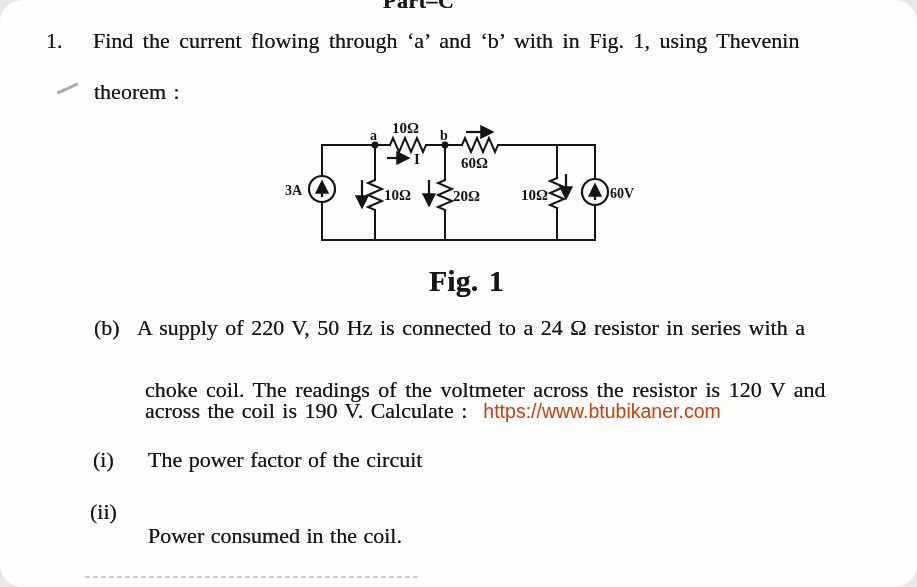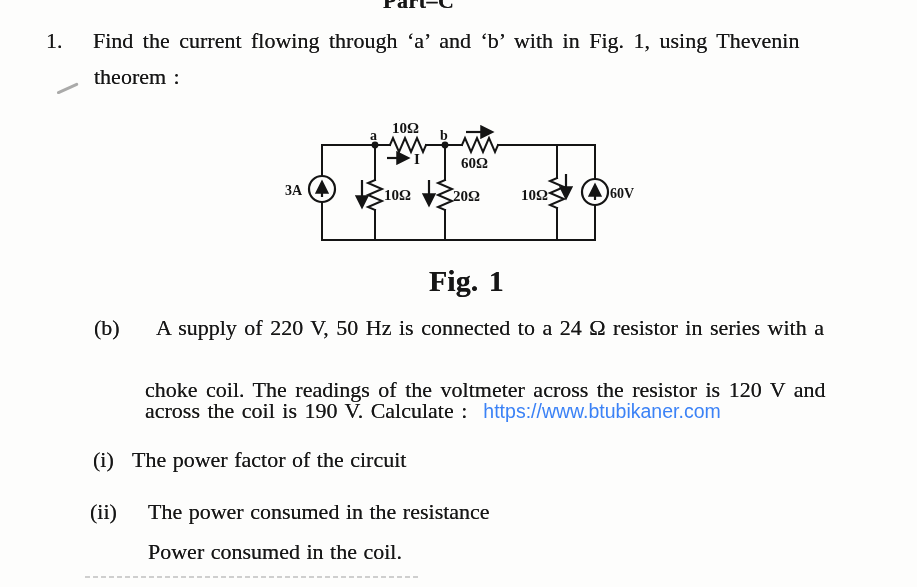--- a/index.html
+++ b/index.html
@@ -3,56 +3,57 @@
 <meta charset="utf-8">
 <style>
   html,body{margin:0;padding:0;background:#e8e8e8;}
   .page{
     position:relative;
     width:917px;height:587px;
     background:#fdfdfc;
     overflow:hidden;
     font-family:"Liberation Serif", serif;
     color:#161616;
+    border-radius:22px;
   }
   .t{
     position:absolute;
     white-space:nowrap;
     font-size:22px;
     line-height:24px;
     text-shadow:0 0 .6px rgba(10,10,10,.75);
   }
   .part-header{left:383px;top:-11px;font-weight:bold;letter-spacing:.5px;}
   .q-number{left:46px;top:29px;}
   .q-line1{left:93px;top:29px;word-spacing:4px;}
-  .q-line2{left:94px;top:65px;word-spacing:2px;font-family:Liberation Serif, serif;}
+  .q-line2{left:94px;top:80px;word-spacing:2px;font-family:Liberation Serif, serif;}
   .pencil-mark{
     position:absolute;left:56px;top:87px;width:23px;height:2.6px;
     background:#8e8e8e;transform:rotate(-24deg);border-radius:2px;opacity:.75;
   }
   .circuit{position:absolute;left:278px;top:112px;}
   .fig-caption{left:429px;top:269px;font-weight:bold;font-size:30px;word-spacing:3px;}
   .b-label{left:94px;top:316px;}
-  .b-line1{left:156px;top:316px;word-spacing:2px;text-align:center;}
+  .b-line1{left:137px;top:316px;word-spacing:2px;text-align:center;}
   .b-line2{left:145px;top:357px;word-spacing:3px;margin-top:21px;}
   .b-line3{left:145px;top:399px;word-spacing:2px;}
   .watermark{
     font-family:"Liberation Sans", sans-serif;
     font-size:19.5px;
     margin-left:16px;
     word-spacing:0;
     text-shadow:none;
-    color:#3b82f6;
+    color:#c2410c;
   }
   .i-label{left:93px;top:448px;}
-  .i-text{left:132px;top:448px;word-spacing:1px;}
+  .i-text{left:148px;top:448px;word-spacing:1px;}
   .ii-label{left:90px;top:500px;}
   .ii-text{left:148px;top:500px;word-spacing:1px;}
   .iii-label{left:86px;top:548px;margin-top:36px;}
-  .iii-text{left:148px;top:540px;word-spacing:1px;}
+  .iii-text{left:148px;top:524px;word-spacing:1px;}
   .scan-artifact{
     position:absolute;left:85px;top:576px;width:335px;height:1.8px;
     background:repeating-linear-gradient(90deg,#a9a9a9 0 5px,rgba(0,0,0,0) 5px 8px);
     opacity:.55;
   }
   .circuit text{
     font-family:"Liberation Serif", serif;
     font-weight:bold;
     fill:#141414;
   }
@@ -141,18 +142,17 @@
   <div class="t b-label">(b)</div>
   <div class="t b-line1">A supply of 220 V, 50 Hz is connected to a 24 Ω resistor in series with a</div>
   <div class="t b-line2">choke coil. The readings of the voltmeter across the resistor is 120 V and</div>
   <div class="t b-line3">
     <span>across the coil is 190 V. Calculate :</span><span class="watermark">https://www.btubikaner.com</span>
   </div>
 
   <div class="t i-label">(i)</div>
   <div class="t i-text">The power factor of the circuit</div>
   <div class="t ii-label">(ii)</div>
-  <div class="t ii-text">The power consumed in the resistance</div>
   <div class="t iii-label">(iii)</div>
   <div class="t iii-text">Power consumed in the coil.</div>
 
   <div class="scan-artifact"></div>
 </div>
 
 </body></html>

